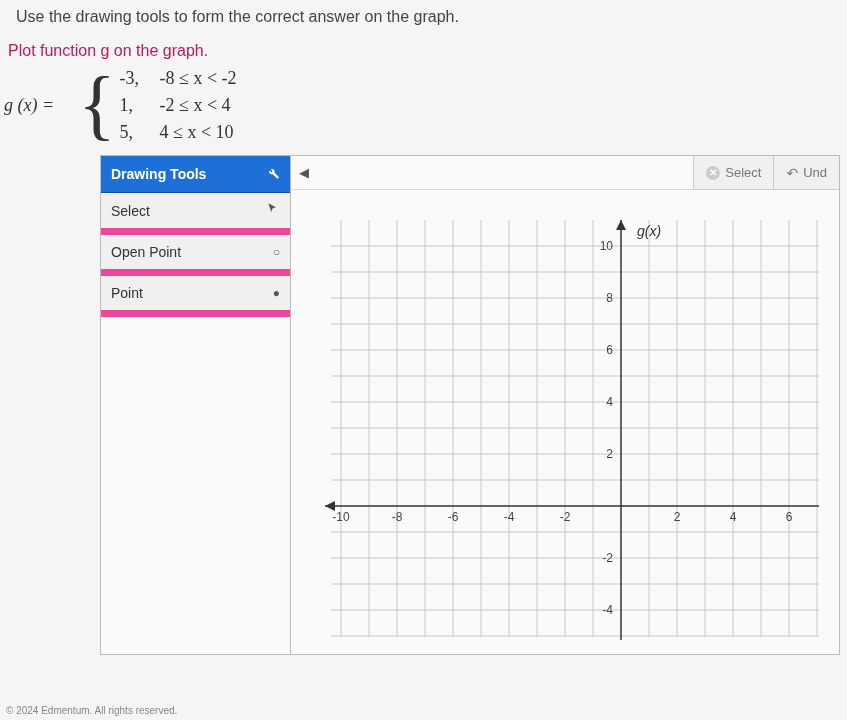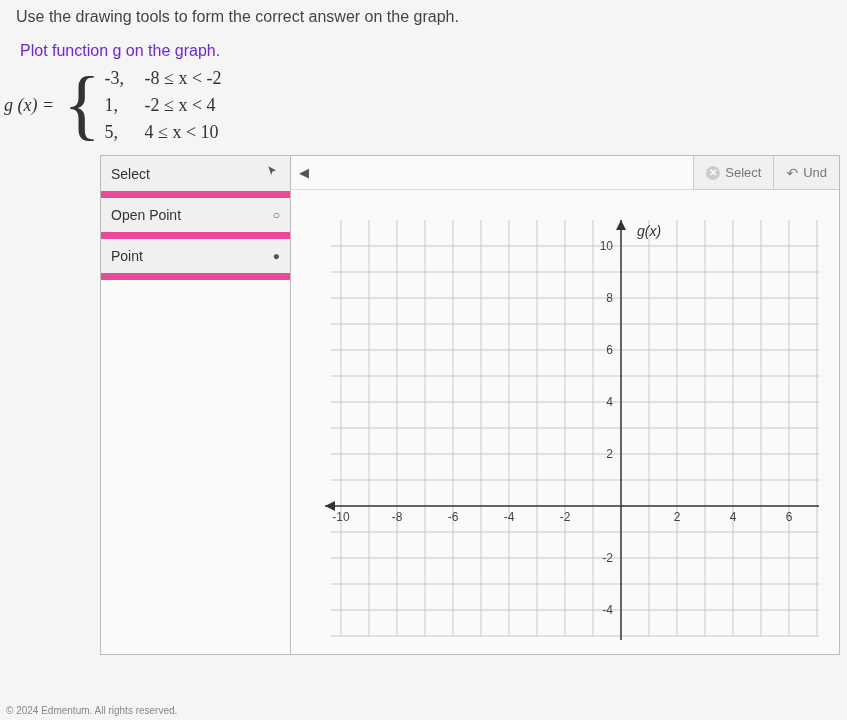--- a/index.html
+++ b/index.html
@@ -6,27 +6,27 @@
 body {
   font-family: Arial, sans-serif;
   background: #f5f5f5;
   width: 847px;
   height: 720px;
   overflow: hidden;
   color: #333;
   position: relative;
 }
 .instruction { padding: 8px 16px; font-size: 16px; color: #444; }
-.subinstruction { padding: 8px 4px 4px 20px; font-size: 16px; color: #6d28d9; }
+.subinstruction { padding: 8px 4px 4px 8px; font-size: 16px; color: #be185d; }
 .equation {
   display: flex; align-items: center;
   padding: 4px 10px 12px 4px; font-size: 18px; color: #333;
   font-family: 'Times New Roman', serif; font-style: italic;
 }
-.lhs { margin-right: 9px; white-space: nowrap; }
+.lhs { margin-right: 24px; white-space: nowrap; }
 .brace { font-size: 78px; font-weight: 100; line-height: 0.9; margin-right: 4px; font-style: normal; }
 .pieces { display: flex; flex-direction: column; gap: 6px; font-style: normal; }
 .piece { display: flex; }
 .pvalue { width: 40px; }
 .pcond { }
 .workspace {
   display: flex; margin-left: 100px; border: 1px solid #bbb;
   background: #fafafa; width: 740px; height: 500px; position: relative;
 }
 .tools-panel { width: 190px; border-right: 1px solid #bbb; }
@@ -97,20 +97,28 @@
     </div>
     <div class="piece">
       <span class="pvalue">5,</span>
       <span class="pcond">4 ≤ x &lt; 10</span>
     </div>
   </div>
 </div>
 
 <div class="workspace">
   <div class="tools-panel">
+    <div class="tools-header">
+      <span>Drawing Tools</span>
+      <span class="wrench">
+        <svg width="15" height="15" viewBox="0 0 24 24">
+            <path fill="#fff" d="M22 19l-7-7c.6-1.5.3-3.3-.9-4.5-1.3-1.3-3.3-1.5-4.9-.7l2.9 2.9-2 2-3-2.9c-.9 1.6-.6 3.6.7 4.9 1.2 1.2 3 1.5 4.5.9l7 7c.3.3.8.3 1.1 0l1.6-1.6c.3-.2.3-.7 0-1z"></path>
+          </svg>
+      </span>
+    </div>
     <div class="tool-row">
       <span>Select</span>
       <span class="tool-icon">
         <svg width="14" height="14" viewBox="0 0 24 24">
             <path fill="#555" d="M4 2l5 15 2-6 6-2z"></path>
           </svg>
       </span>
     </div>
     <div class="tool-row">
       <span>Open Point</span>

